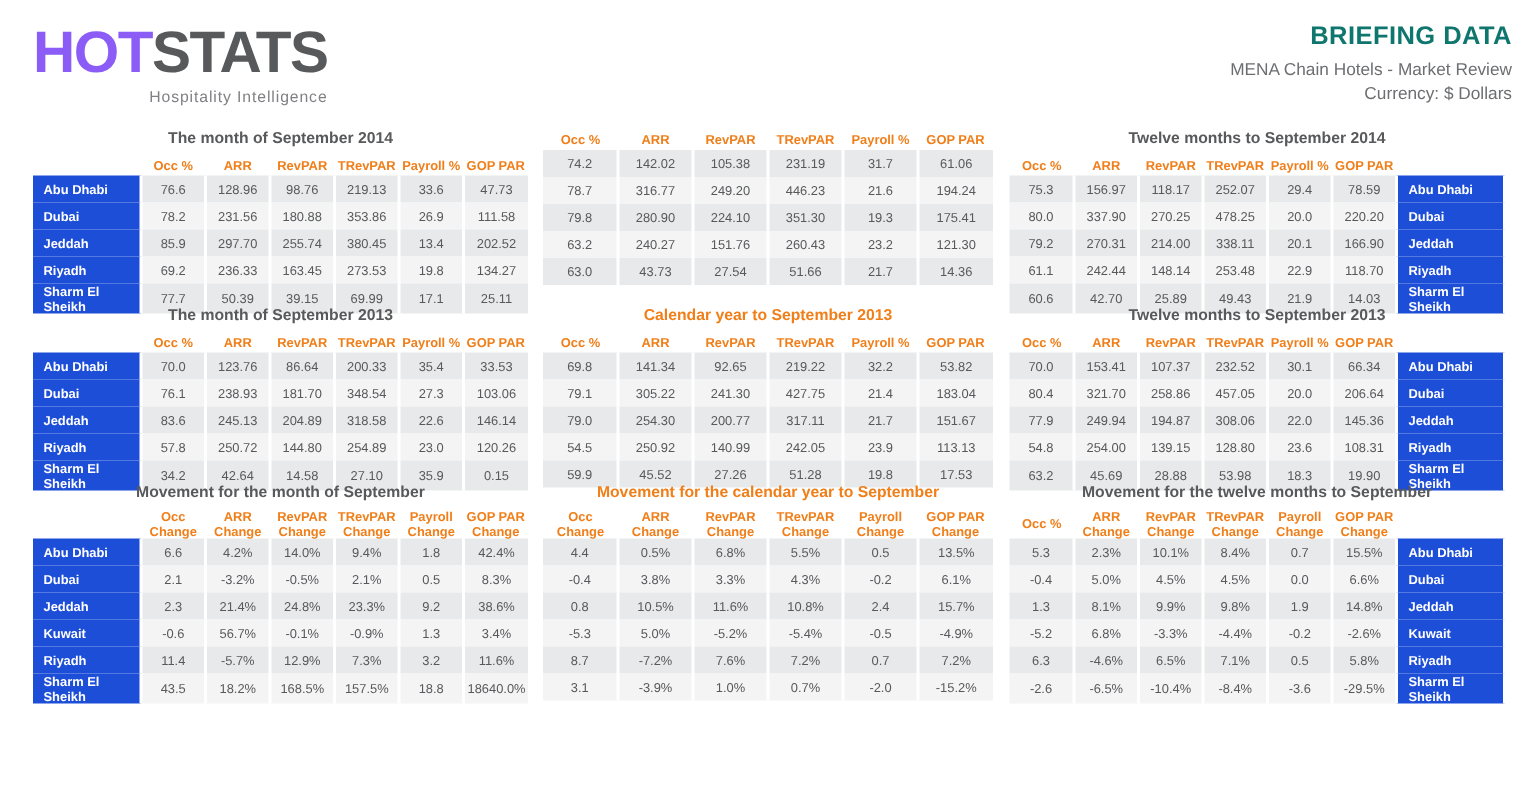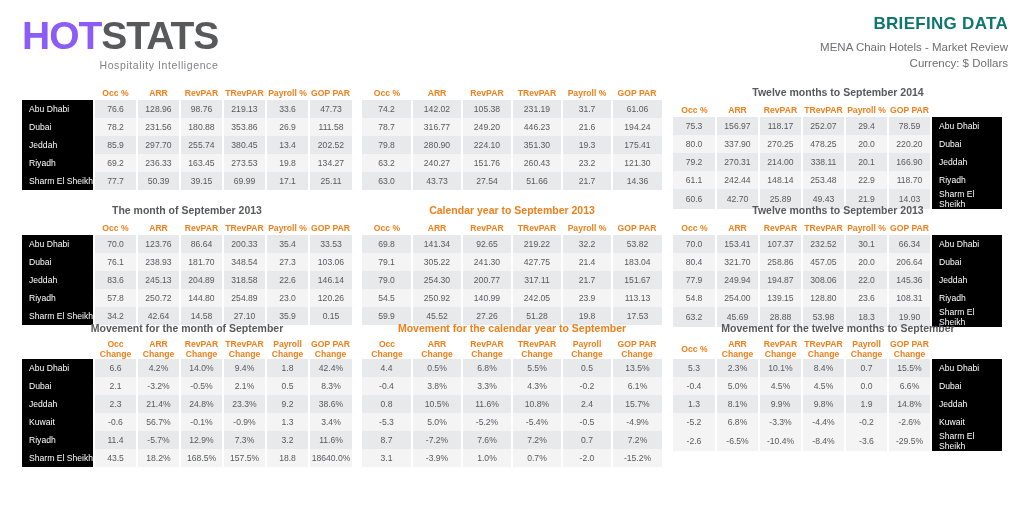--- a/index.html
+++ b/index.html
@@ -40,22 +40,22 @@
   table{border-collapse:collapse;border-spacing:0;}
   table.tbl{width:100%;table-layout:fixed;}
   th,td{font-size:8.6px;line-height:10px;padding:0;}
   th{font-weight:bold;text-align:center;height:14px;vertical-align:middle;}
   td{height:18px;text-align:center;vertical-align:middle;color:#58595b;}
 
   th.blank{background:transparent;}
   th.h-orange{color:#f07f1a;}
 
   td.lbl{
-    background:#000000;color:#ffffff;text-align:left;padding-left:7px;
-    font-size:8.6px;font-weight:normal;
+    background:#1d4ed8;color:#ffffff;text-align:left;padding-left:7px;
+    font-size:8.6px;font-weight:bold;
   }
   td.lbl.right{text-align:left;padding-left:7px;}
   tr.alt td.val{background:#e8e9ea;}
   tr.norm td.val{background:#f4f4f5;}
   td.val{border-right:2px solid #ffffff;}
   td.val:last-child{border-right:none;}
   tr.alt td.lbl,tr.norm td.lbl{border-right:2px solid #ffffff;}
 </style>
 </head>
 <body>
@@ -72,20 +72,21 @@
     <div class="hdr-right">
       <div class="bd">BRIEFING DATA</div>
       <div class="sub">MENA Chain Hotels - Market Review</div>
       <div class="cur">Currency: $ Dollars</div>
     </div>
   </div>
 
   <div class="grid" id="grid">
       <div class="band" style="height: 118px;">
         <div class="block col0" style="width: 330px;">
+          <div class="btitle">The month of September 2014</div>
           <table class="tbl">
             <colgroup>
               <col style="width: 72px;">
               <col style="width: 43px;">
               <col style="width: 43px;">
               <col style="width: 43px;">
               <col style="width: 43px;">
               <col style="width: 43px;">
               <col style="width: 43px;">
             </colgroup>
@@ -705,20 +706,29 @@
               </tr>
               <tr class="norm">
                 <td class="val">-5.2</td>
                 <td class="val">6.8%</td>
                 <td class="val">-3.3%</td>
                 <td class="val">-4.4%</td>
                 <td class="val">-0.2</td>
                 <td class="val">-2.6%</td>
                 <td class="lbl right">Kuwait</td>
               </tr>
+              <tr class="alt">
+                <td class="val">6.3</td>
+                <td class="val">-4.6%</td>
+                <td class="val">6.5%</td>
+                <td class="val">7.1%</td>
+                <td class="val">0.5</td>
+                <td class="val">5.8%</td>
+                <td class="lbl right">Riyadh</td>
+              </tr>
               <tr class="norm">
                 <td class="val">-2.6</td>
                 <td class="val">-6.5%</td>
                 <td class="val">-10.4%</td>
                 <td class="val">-8.4%</td>
                 <td class="val">-3.6</td>
                 <td class="val">-29.5%</td>
                 <td class="lbl right">Sharm El Sheikh</td>
               </tr>
             </tbody>

